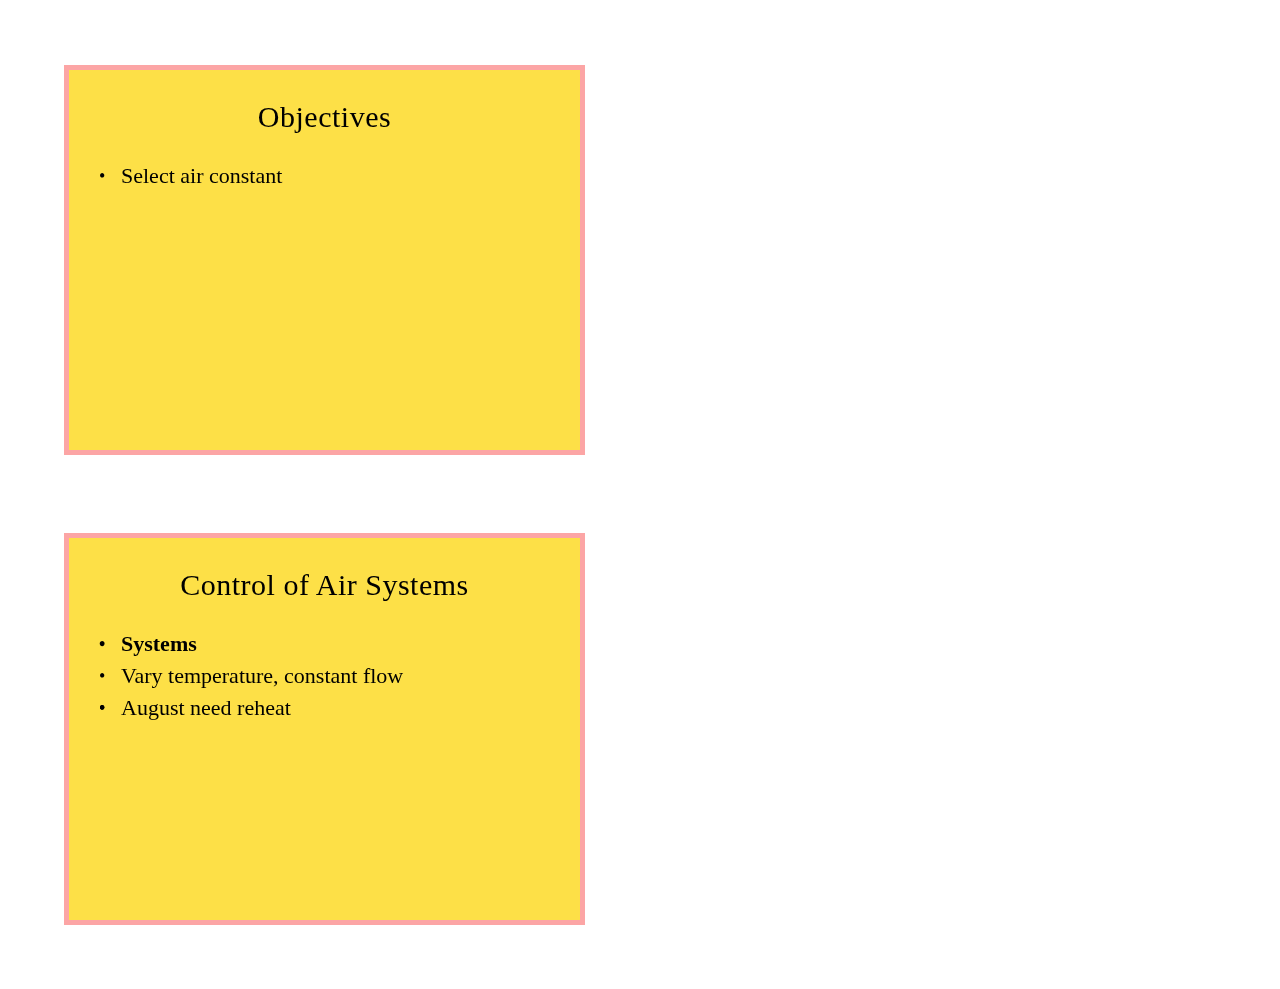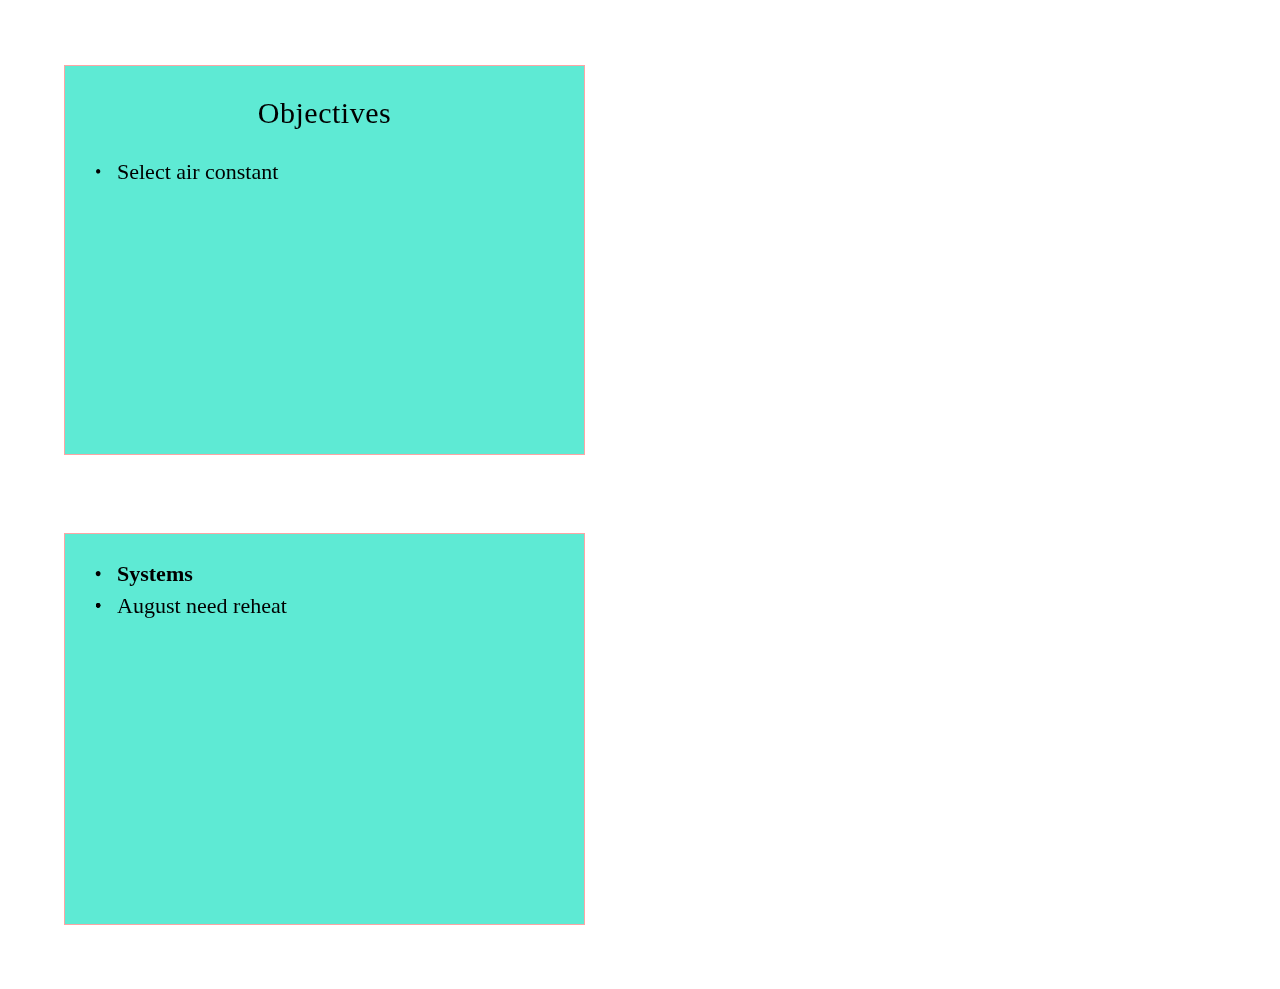--- a/index.html
+++ b/index.html
@@ -12,22 +12,22 @@
     background: #ffffff;
     position: relative;
     font-family: "Liberation Serif", "DejaVu Serif", serif;
     color: #000000;
     overflow: hidden;
   }
   .slide {
     position: absolute;
     left: 64px;
     width: 521px;
-    background: #5eead4;
-    border: 1px solid #fca5a5;
+    background: #fde047;
+    border: 5px solid #fca5a5;
     box-sizing: border-box;
   }
   .slide-1 {
     top: 65px;
     height: 390px;
   }
   .slide-2 {
     top: 533px;
     height: 392px;
   }
@@ -67,27 +67,29 @@
   <div class="slide-title">Objectives</div>
   <ul class="bullets">
     <li>
       <span class="bullet">•</span>
       <span>Select air constant</span>
     </li>
   </ul>
 </div>
 
 <div class="slide slide-2">
+  <div class="slide-title">Control of Air Systems</div>
   <ul class="bullets">
     <li class="bold">
       <span class="bullet">•</span>
       <span>Systems</span>
     </li>
     <li>
       <span class="bullet">•</span>
+      <span>Vary temperature, constant flow</span>
     </li>
     <li>
       <span class="bullet">•</span>
     </li>
     <li>
       <span class="bullet">•</span>
     </li>
     <li>
       <span class="bullet">•</span>
       <span>August need reheat</span>

